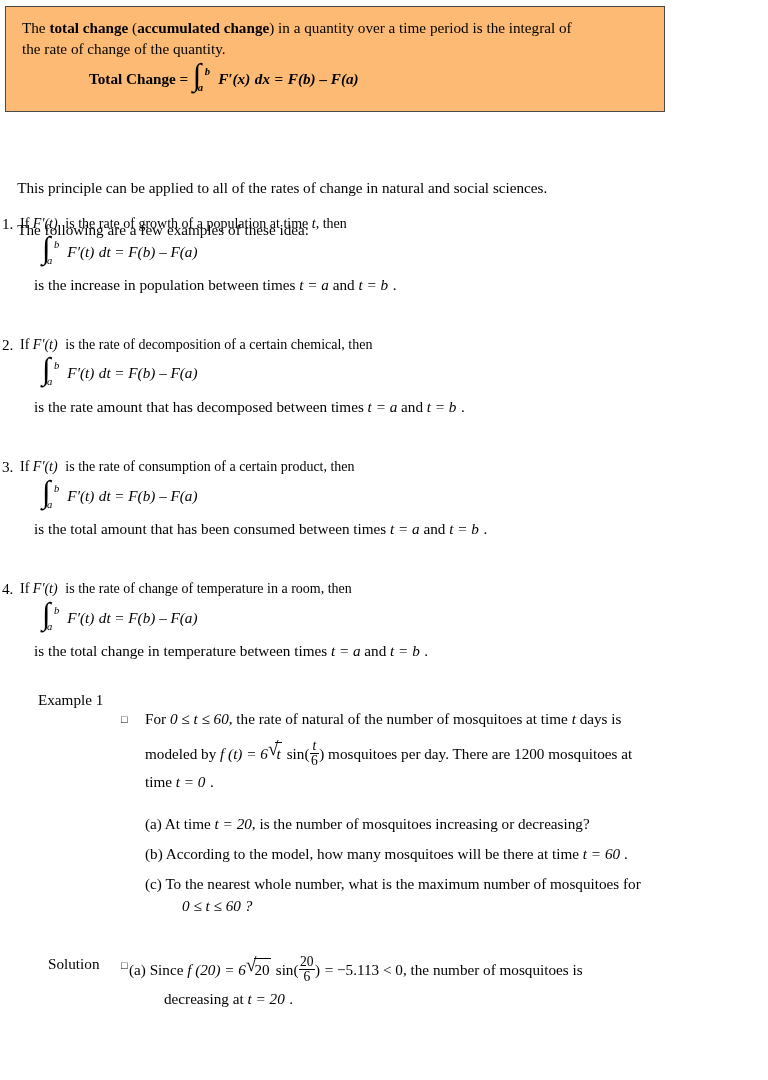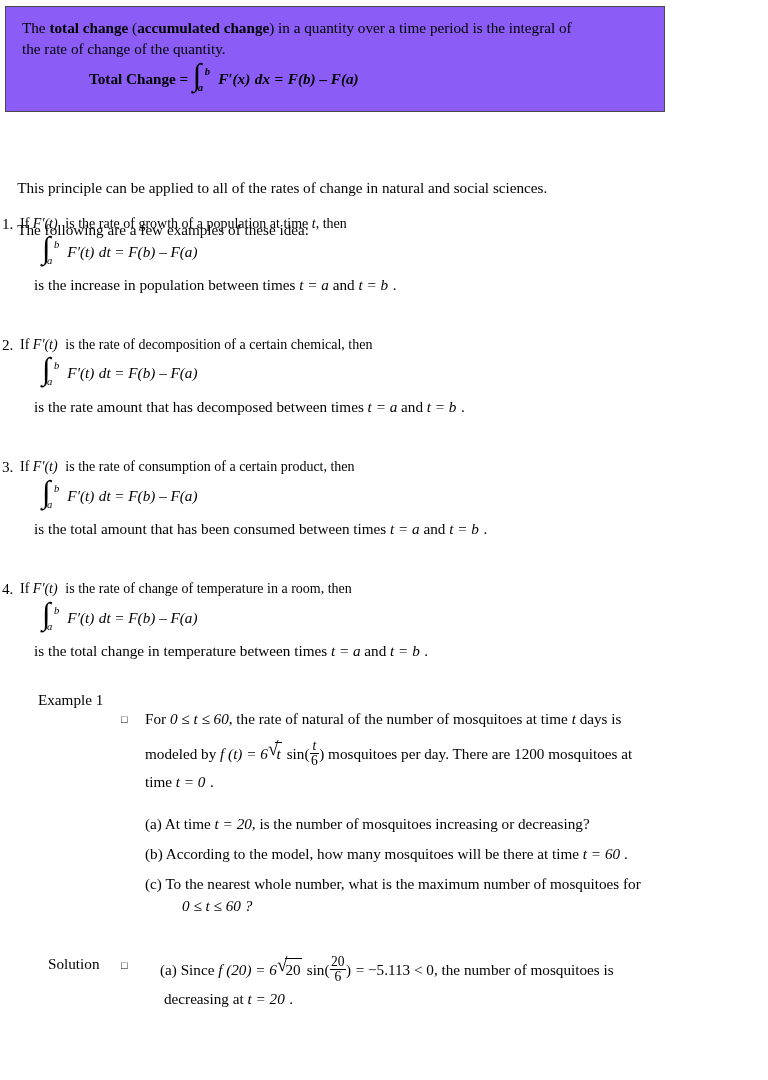--- a/index.html
+++ b/index.html
@@ -25,21 +25,21 @@
 
   
   .def-box {
     position: absolute;
     left: 5px;
     top: 6px;
     width: 660px;
     height: 106px;
     border: 1.5px solid #4a4a4a;
     box-sizing: border-box;
-    background: #8b5cf6;
+    background: #fdba74;
   }
   .def-box .def-text {
     position: absolute;
     left: 16px;
     top: 10px;
     width: 630px;
     font-size: 15.2px;
     line-height: 21px;
   }
   .def-box .def-formula {
@@ -287,21 +287,21 @@
   </div>
 
   <div class="sub-item" style="left:145px; top:874px;">
     <span>(c)</span><span> To the nearest whole number, what is the maximum number of mosquitoes for</span>
   </div>
   <div class="sub-item mi" style="left:182px; top:896px;">0 ≤ t ≤ 60 ?</div>
 
   <div class="ex-label" style="left:48px; top:955px;text-align:center;">Solution</div>
   <div class="ex-bullet" style="left:121px; top:960px;">□</div>
 
-  <div class="ex-line" style="left:160px; top:955px;">
+  <div class="ex-line" style="left:129px; top:955px;">
     <span>(a)</span><span> Since </span><span class="mi">f (20) = 6</span><span class="sqrt"><span class="radsign">√</span><span class="radicand mrm">20</span></span><span class="sp"></span><span>sin(</span><span class="frac"><span class="num mrm">20</span><span class="den mrm">6</span></span><span>)</span><span class="sp"></span><span>= −5.113 &lt; 0</span><span>, the number of mosquitoes is</span>
   </div>
 
   <div class="ex-line" style="left:164px; top:989px;">
     <span>decreasing at </span><span class="mi">t = 20</span><span class="sp"></span><span>.</span>
   </div>
 
 </div>
 
 </body></html>

